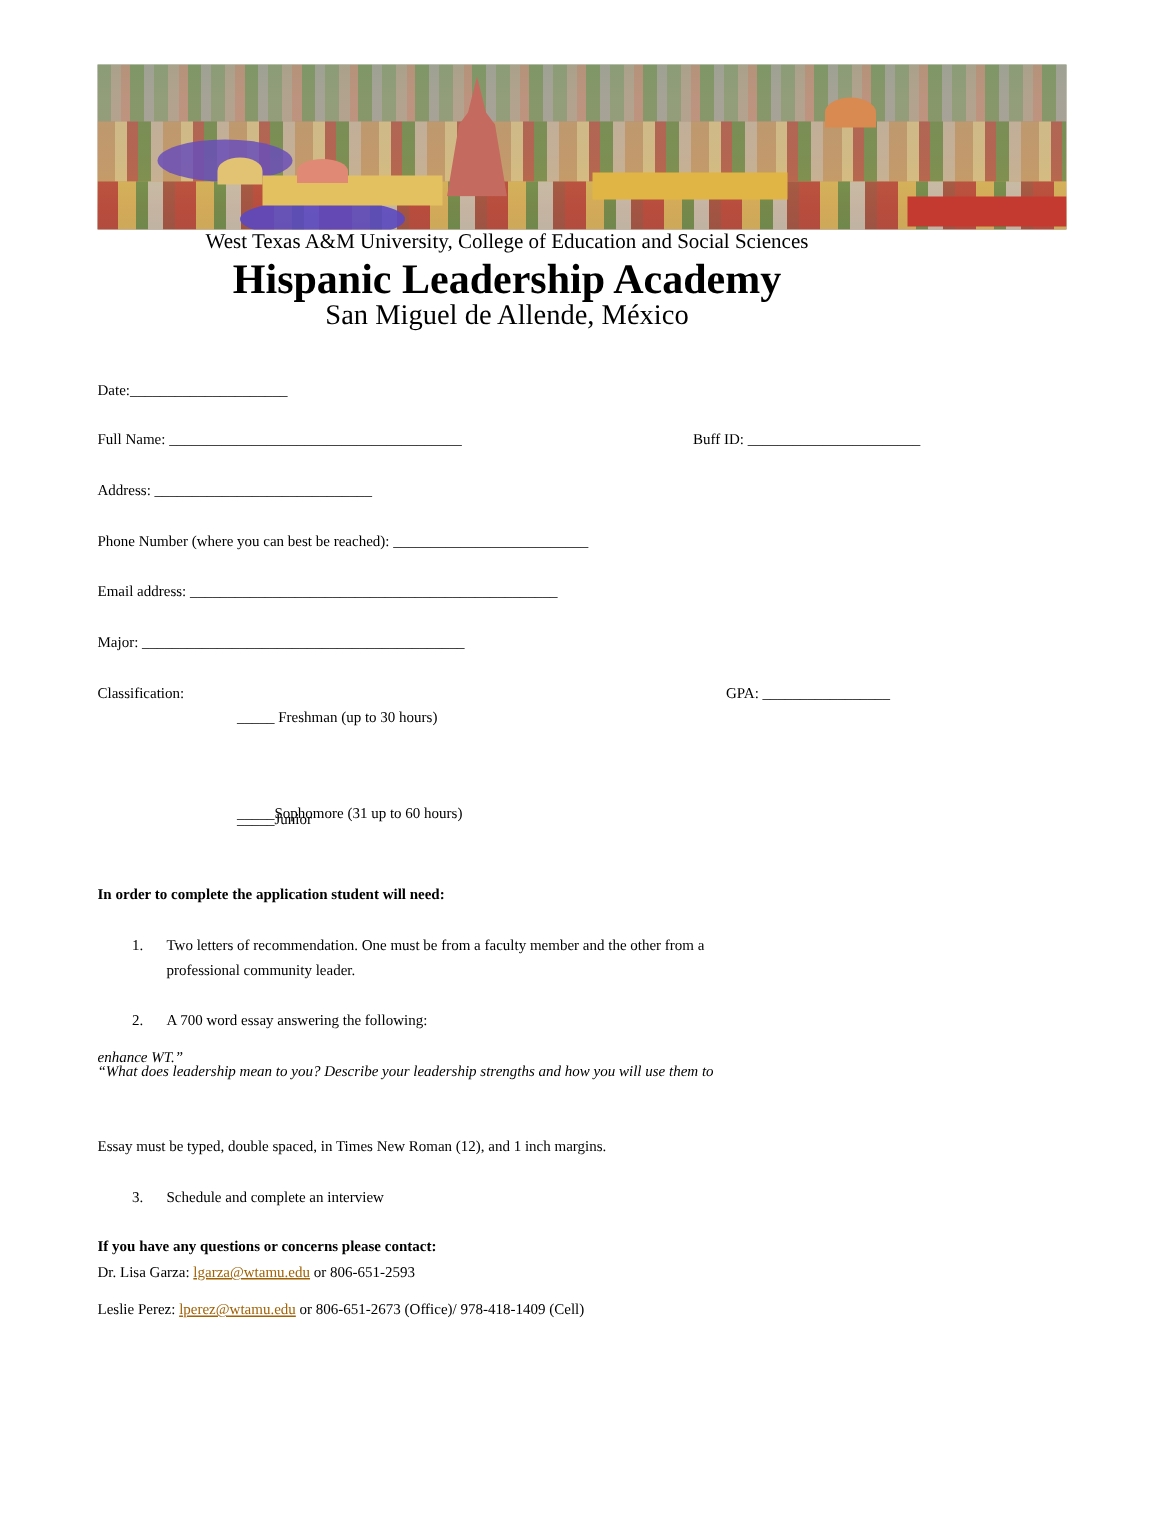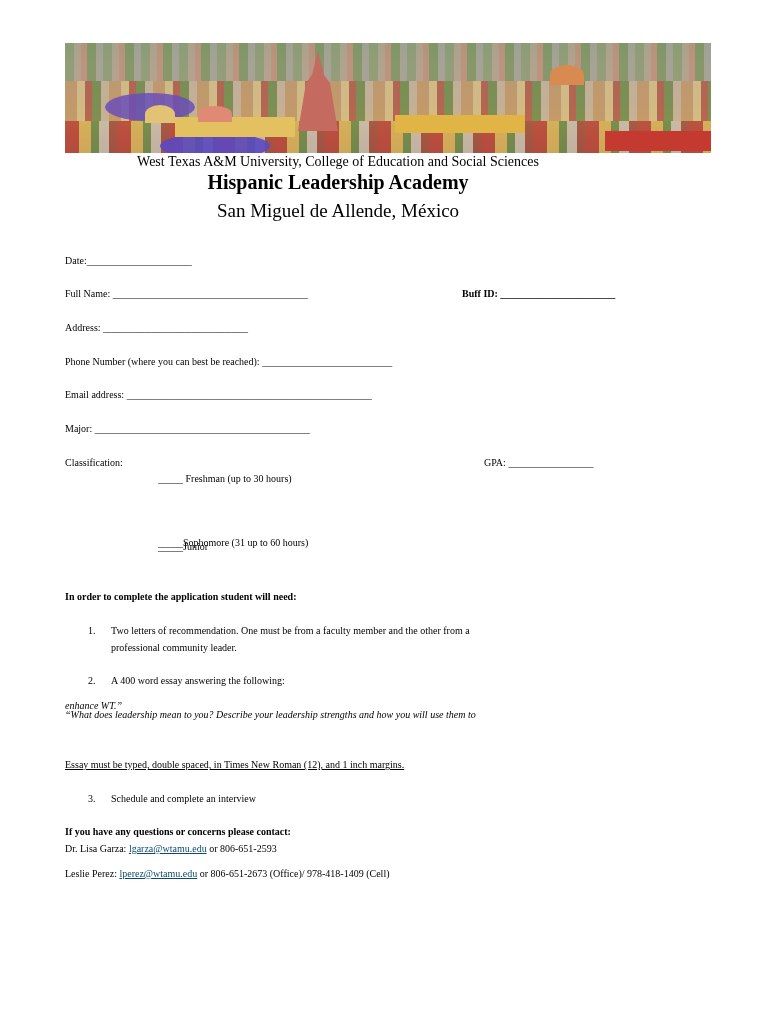--- a/index.html
+++ b/index.html
@@ -20,27 +20,27 @@
                     clip-path: polygon(50% 0, 65% 30%, 80% 40%, 100% 100%, 0 100%, 20% 40%, 35% 30%); }
   .banner .dome1 { position:absolute; left:80px; top:62px; width:30px; height:18px; border-radius:50% 50% 0 0; background:#e2c273; }
   .banner .dome2 { position:absolute; left:133px; top:63px; width:34px; height:16px; border-radius:50% 50% 0 0; background:#e08a76; }
   .banner .dome3 { position:absolute; left:485px; top:22px; width:34px; height:20px; border-radius:50% 50% 0 0; background:#d98a50; }
   .banner .yel1 { position:absolute; left:110px; top:74px; width:120px; height:20px; background:#e3c161; }
   .banner .yel2 { position:absolute; left:330px; top:72px; width:130px; height:18px; background:#e0b545; }
   .banner .red1 { position:absolute; left:540px; top:88px; width:106px; height:20px; background:#c43a30; }
 
   .center { position:absolute; left:0; width:676px; text-align:center; }
   .sub { top:154px; font-size:14px; }
-  .title { top:171px; font-size:20px; font-weight:bold; }
+  .title { top:171px; font-size:28px; font-weight:bold; }
   .loc { top:200px; font-size:19px; }
 
   .line { font-size:10px; }
   .bold { font-weight:bold; }
   .ital { font-style:italic; }
-  a.link { color:#0c4a6e; text-decoration:underline; }
+  a.link { color:#a16207; text-decoration:underline; }
 </style>
 </head>
 <body>
 
 <div class="banner">
   <div class="sky"></div>
   <div class="mid"></div>
   <div class="low"></div>
   <div class="jac1"></div>
   <div class="jac2"></div>
@@ -57,21 +57,21 @@
 <div class="center title">Hispanic Leadership Academy</div>
 <div class="center loc">San Miguel de Allende, México</div>
 
 <div class="abs line" style="left:65px; top:255px;">
   <span>Date:</span><span>_____________________</span>
 </div>
 
 <div class="abs line" style="left:65px; top:288px;">
   <span>Full Name:</span> <span>_______________________________________</span>
 </div>
-<div class="abs line" style="left:462px; top:288px;font-weight:bold;">
+<div class="abs line" style="left:462px; top:288px;">
   <span>Buff ID:</span> <span>_______________________</span>
 </div>
 
 <div class="abs line" style="left:65px; top:322px;">
   <span>Address:</span> <span>_____________________________</span>
 </div>
 
 <div class="abs line" style="left:65px; top:356px;text-align:right;">
   <span>Phone Number (where you can best be reached):</span> <span>__________________________</span>
 </div>
@@ -99,26 +99,26 @@
   <span>_____</span><span>Junior</span>
 </div>
 
 <div class="abs line bold" style="left:65px; top:591px;">In order to complete the application student will need:</div>
 
 <div class="abs line" style="left:88px; top:625px;">1.</div>
 <div class="abs line" style="left:111px; top:625px;">Two letters of recommendation. One must be from a faculty member and the other from a</div>
 <div class="abs line" style="left:111px; top:642px;">professional community leader.</div>
 
 <div class="abs line" style="left:88px; top:675px;">2.</div>
-<div class="abs line" style="left:111px; top:675px;"> A 400 word essay answering the following:</div>
+<div class="abs line" style="left:111px; top:675px;"> A 700 word essay answering the following:</div>
 
 <div class="abs line ital" style="left:65px; top:709px;font-style:italic;">“What does leadership mean to you? Describe your leadership strengths and how you will use them to</div>
 <div class="abs line ital" style="left:65px; top:700px;text-align:right;">enhance WT.”</div>
 
-<div class="abs line" style="left:65px; top:759px;text-decoration:underline;">Essay must be typed, double spaced, in Times New Roman (12), and 1 inch margins.</div>
+<div class="abs line" style="left:65px; top:759px;">Essay must be typed, double spaced, in Times New Roman (12), and 1 inch margins.</div>
 
 <div class="abs line" style="left:88px; top:793px;">3.</div>
 <div class="abs line" style="left:111px; top:793px;">Schedule and complete an interview</div>
 
 <div class="abs line bold" style="left:65px; top:826px;">If you have any questions or concerns please contact:</div>
 <div class="abs line" style="left:65px; top:843px;">
   <span>Dr.  Lisa Garza: </span><a class="link" href="#">lgarza@wtamu.edu</a><span> or 806-651-2593</span>
 </div>
 <div class="abs line" style="left:65px; top:868px;">
   <span>Leslie Perez: </span><a class="link" href="#">lperez@wtamu.edu</a><span> or 806-651-2673 (Office)/ 978-418-1409 (Cell)</span>

